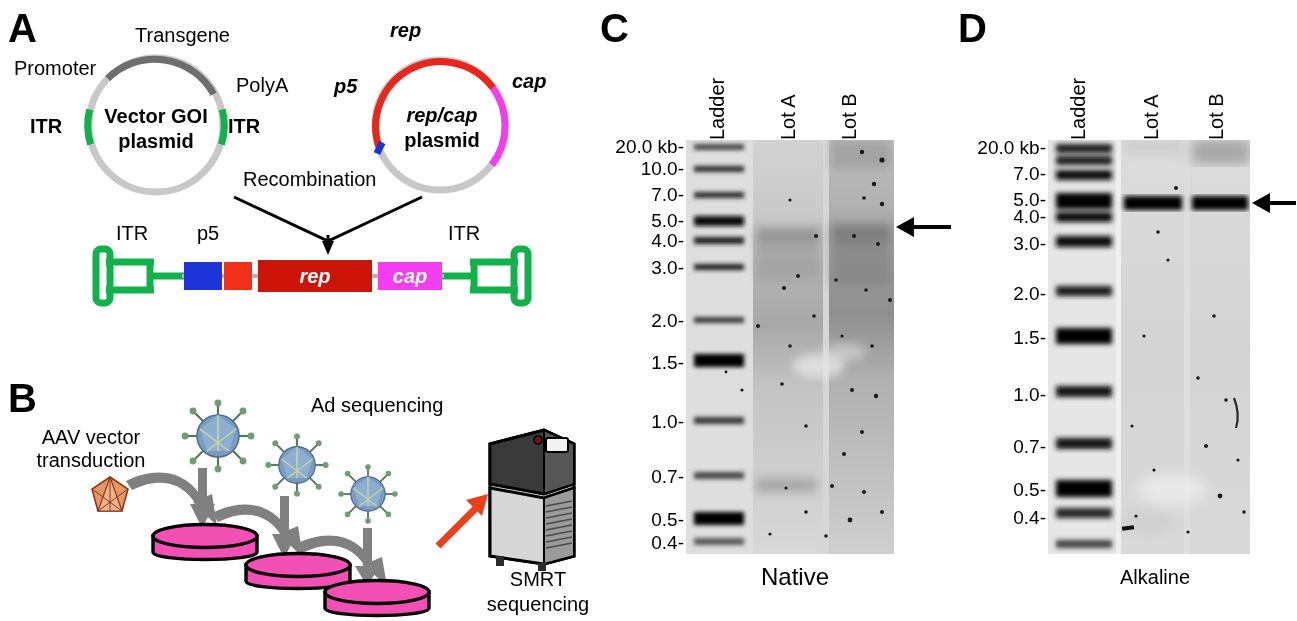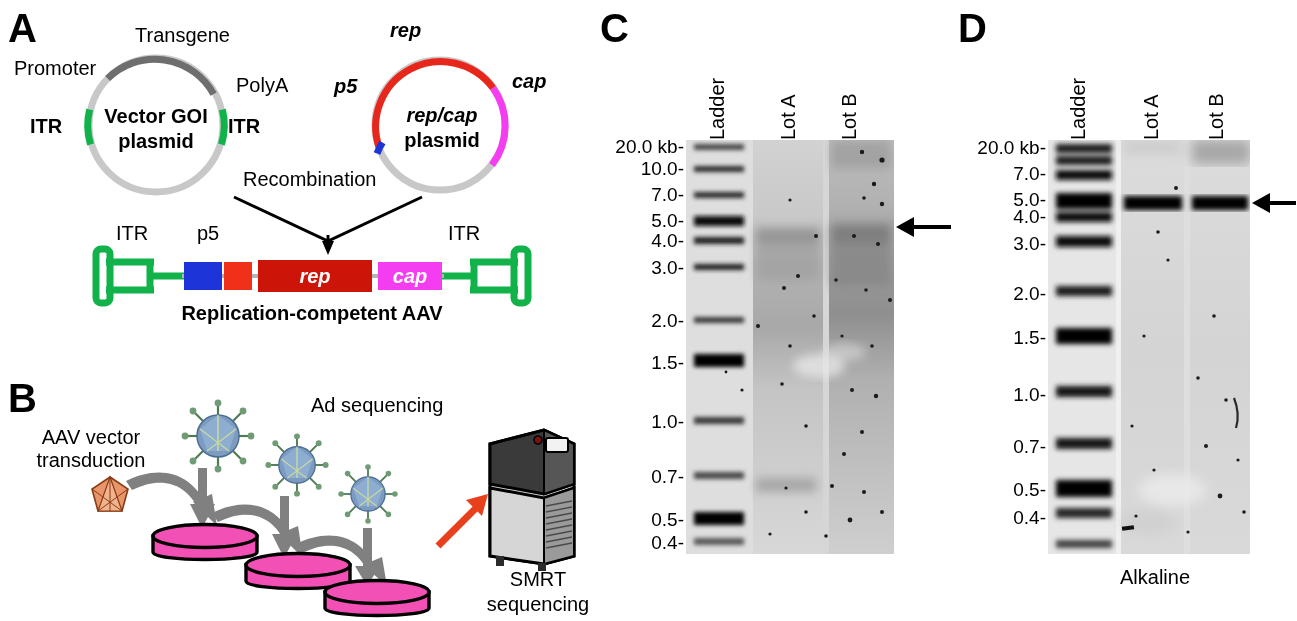--- a/index.html
+++ b/index.html
@@ -98,21 +98,20 @@
       <rect x="166" y="15" width="114" height="32" fill="#cc1508"></rect>
 
       <rect x="286" y="17" width="64" height="28" fill="#f43df0"></rect>
     </svg>
   </div>
   <div class="abs txt" style="left:116px;top:222px;">ITR</div>
   <div class="abs txt" style="left:197px;top:222px;">p5</div>
   <div class="abs txt" style="left:448px;top:222px;">ITR</div>
   <div class="abs txt txt-i ctr" style="left:258px;top:265px;width:114px;color:#ffffff;">rep</div>
   <div class="abs txt txt-i ctr" style="left:378px;top:265px;width:64px;color:#ffffff;">cap</div>
-  <div class="abs txt txt-b ctr" style="left:152px;top:302px;width:320px;">Replication-competent AAV</div>
 
   <div class="abs plabel" style="left:8px;top:378px;">B</div>
 
   <div class="abs txt ctr" style="left:26px;top:426px;width:130px;">AAV vector</div>
   <div class="abs txt ctr" style="left:26px;top:449px;width:130px;">transduction</div>
   <div class="abs txt" style="left:311px;top:394px;">Ad sequencing</div>
 
   <div class="abs" style="left:89px;top:475px;">
     <svg width="42" height="42" viewBox="0 0 42 42">
       <polygon points="21,2 39,14 33,36 9,36 3,14" fill="#e8956a" stroke="#8a3b14" stroke-width="1.6"></polygon>
@@ -429,20 +428,21 @@
     <div class="ladlab abs" style="right:2px;top:533px;width:84px;">0.4-</div>
   </div>
 
   <div class="abs" style="left:896px;top:213px;">
     <svg width="56" height="28" viewBox="0 0 56 28">
       <line x1="14" y1="14" x2="55" y2="14" stroke="#000" stroke-width="4"></line>
       <polygon points="0,14 18,4 18,24" fill="#000"></polygon>
     </svg>
   </div>
 
+  <div class="abs txt ctr" style="left:700px;top:566px;width:190px;font-size:24px;">Native</div>
 
   <div class="abs plabel" style="left:958px;top:8px;">D</div>
 
   <div class="abs txt vert" style="left:1067px;top:56px;height:84px;">Ladder</div>
   <div class="abs txt vert" style="left:1140px;top:78px;height:62px;">Lot A</div>
   <div class="abs txt vert" style="left:1205px;top:78px;height:62px;">Lot B</div>
 
   <div class="gelwrap" style="left:1048px;top:140px;width:202px;height:414px;">
     <svg class="gelimg" width="202" height="414" viewBox="0 0 202 414">
       <defs>

